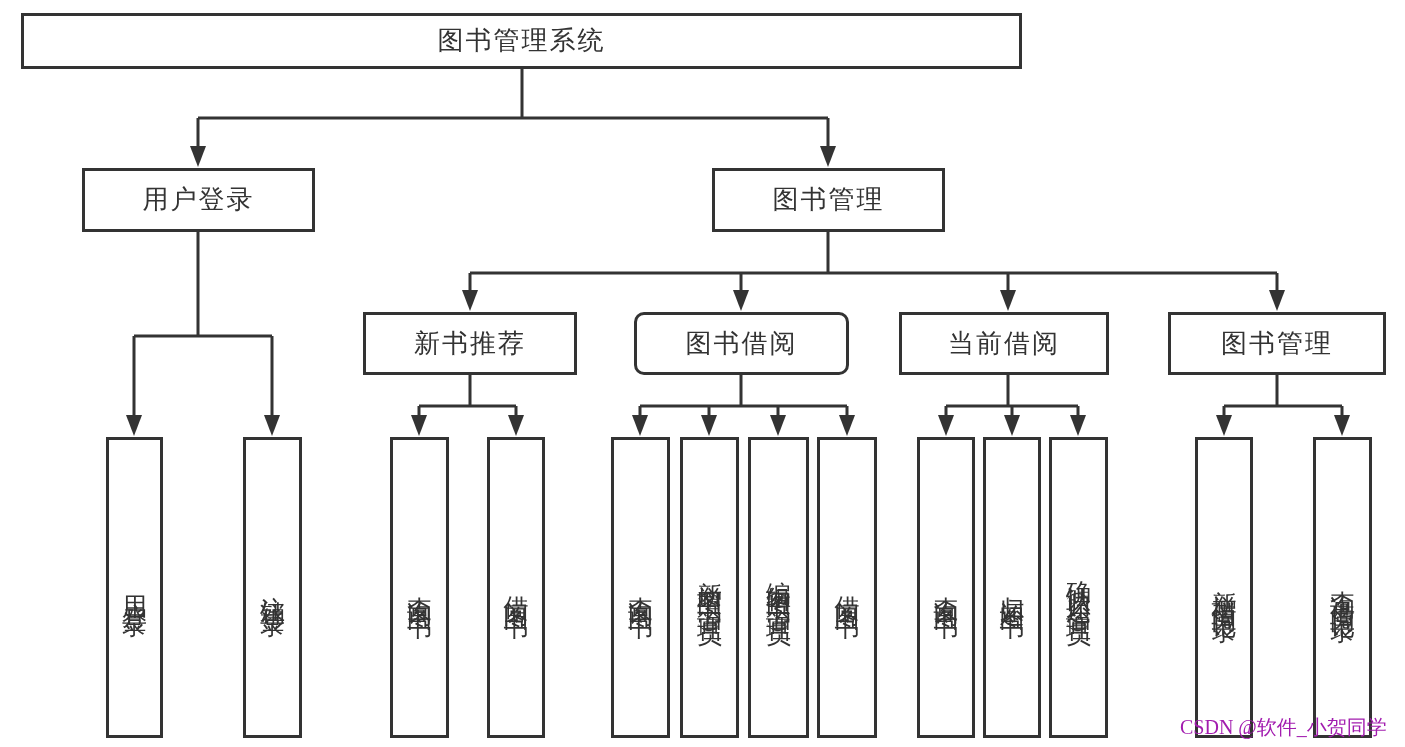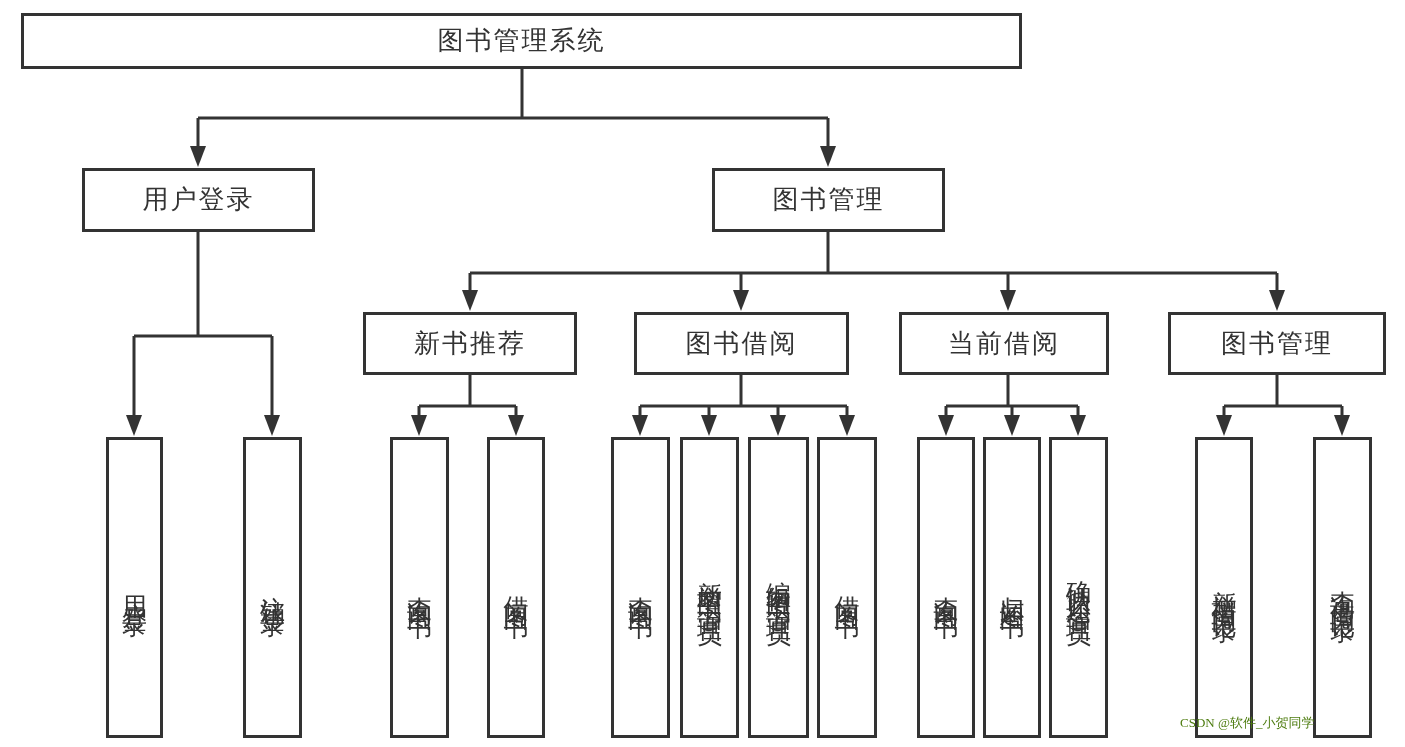--- a/index.html
+++ b/index.html
@@ -37,22 +37,22 @@
     writing-mode: vertical-rl;
     text-orientation: mixed;
     letter-spacing: 6px;
     line-height: 1;
   }
   .watermark {
     position: absolute;
     left: 1180px;
     top: 714px;
     width: 224px;
-    color: #4d7c0f;
-    font-size: 13px;
+    color: #a21caf;
+    font-size: 20px;
     white-space: nowrap;
     z-index: 5;
   }
 </style>
 </head>
 <body>
 
 <div class="stage">
 
   <svg class="wires" viewBox="0 0 1405 747" xmlns="http://www.w3.org/2000/svg" stroke="#333333" stroke-width="3" fill="#333333">
@@ -104,21 +104,21 @@
       <polygon stroke="none" points="1342,436 1334,415 1350,415"></polygon>
     </g>
   </svg>
 
   <div class="node h" style="left:21px; top:13px; width:1001px; height:56px;">图书管理系统</div>
 
   <div class="node h" style="left:82px; top:168px; width:233px; height:64px;">用户登录</div>
   <div class="node h" style="left:712px; top:168px; width:233px; height:64px;">图书管理</div>
 
   <div class="node h" style="left:363px; top:312px; width:214px; height:63px;">新书推荐</div>
-  <div class="node h" style="left:634px; top:312px; width:215px; height:63px;">图书借阅</div>
+  <div class="node h" style="left:634px; top:312px; width:215px; height:63px;border-radius:10px;">图书借阅</div>
   <div class="node h" style="left:899px; top:312px; width:210px; height:63px;">当前借阅</div>
   <div class="node h" style="left:1168px; top:312px; width:218px; height:63px;">图书管理</div>
 
   <div class="node v" style="left:106px; top:437px; width:57px; height:301px;">用户登录</div>
   <div class="node v" style="left:243px; top:437px; width:59px; height:301px;">注销登录</div>
 
   <div class="node v" style="left:390px; top:437px; width:59px; height:301px;">查询图书</div>
   <div class="node v" style="left:487px; top:437px; width:58px; height:301px;">借阅图书</div>
 
   <div class="node v" style="left:611px; top:437px; width:59px; height:301px;">查询图书</div>

